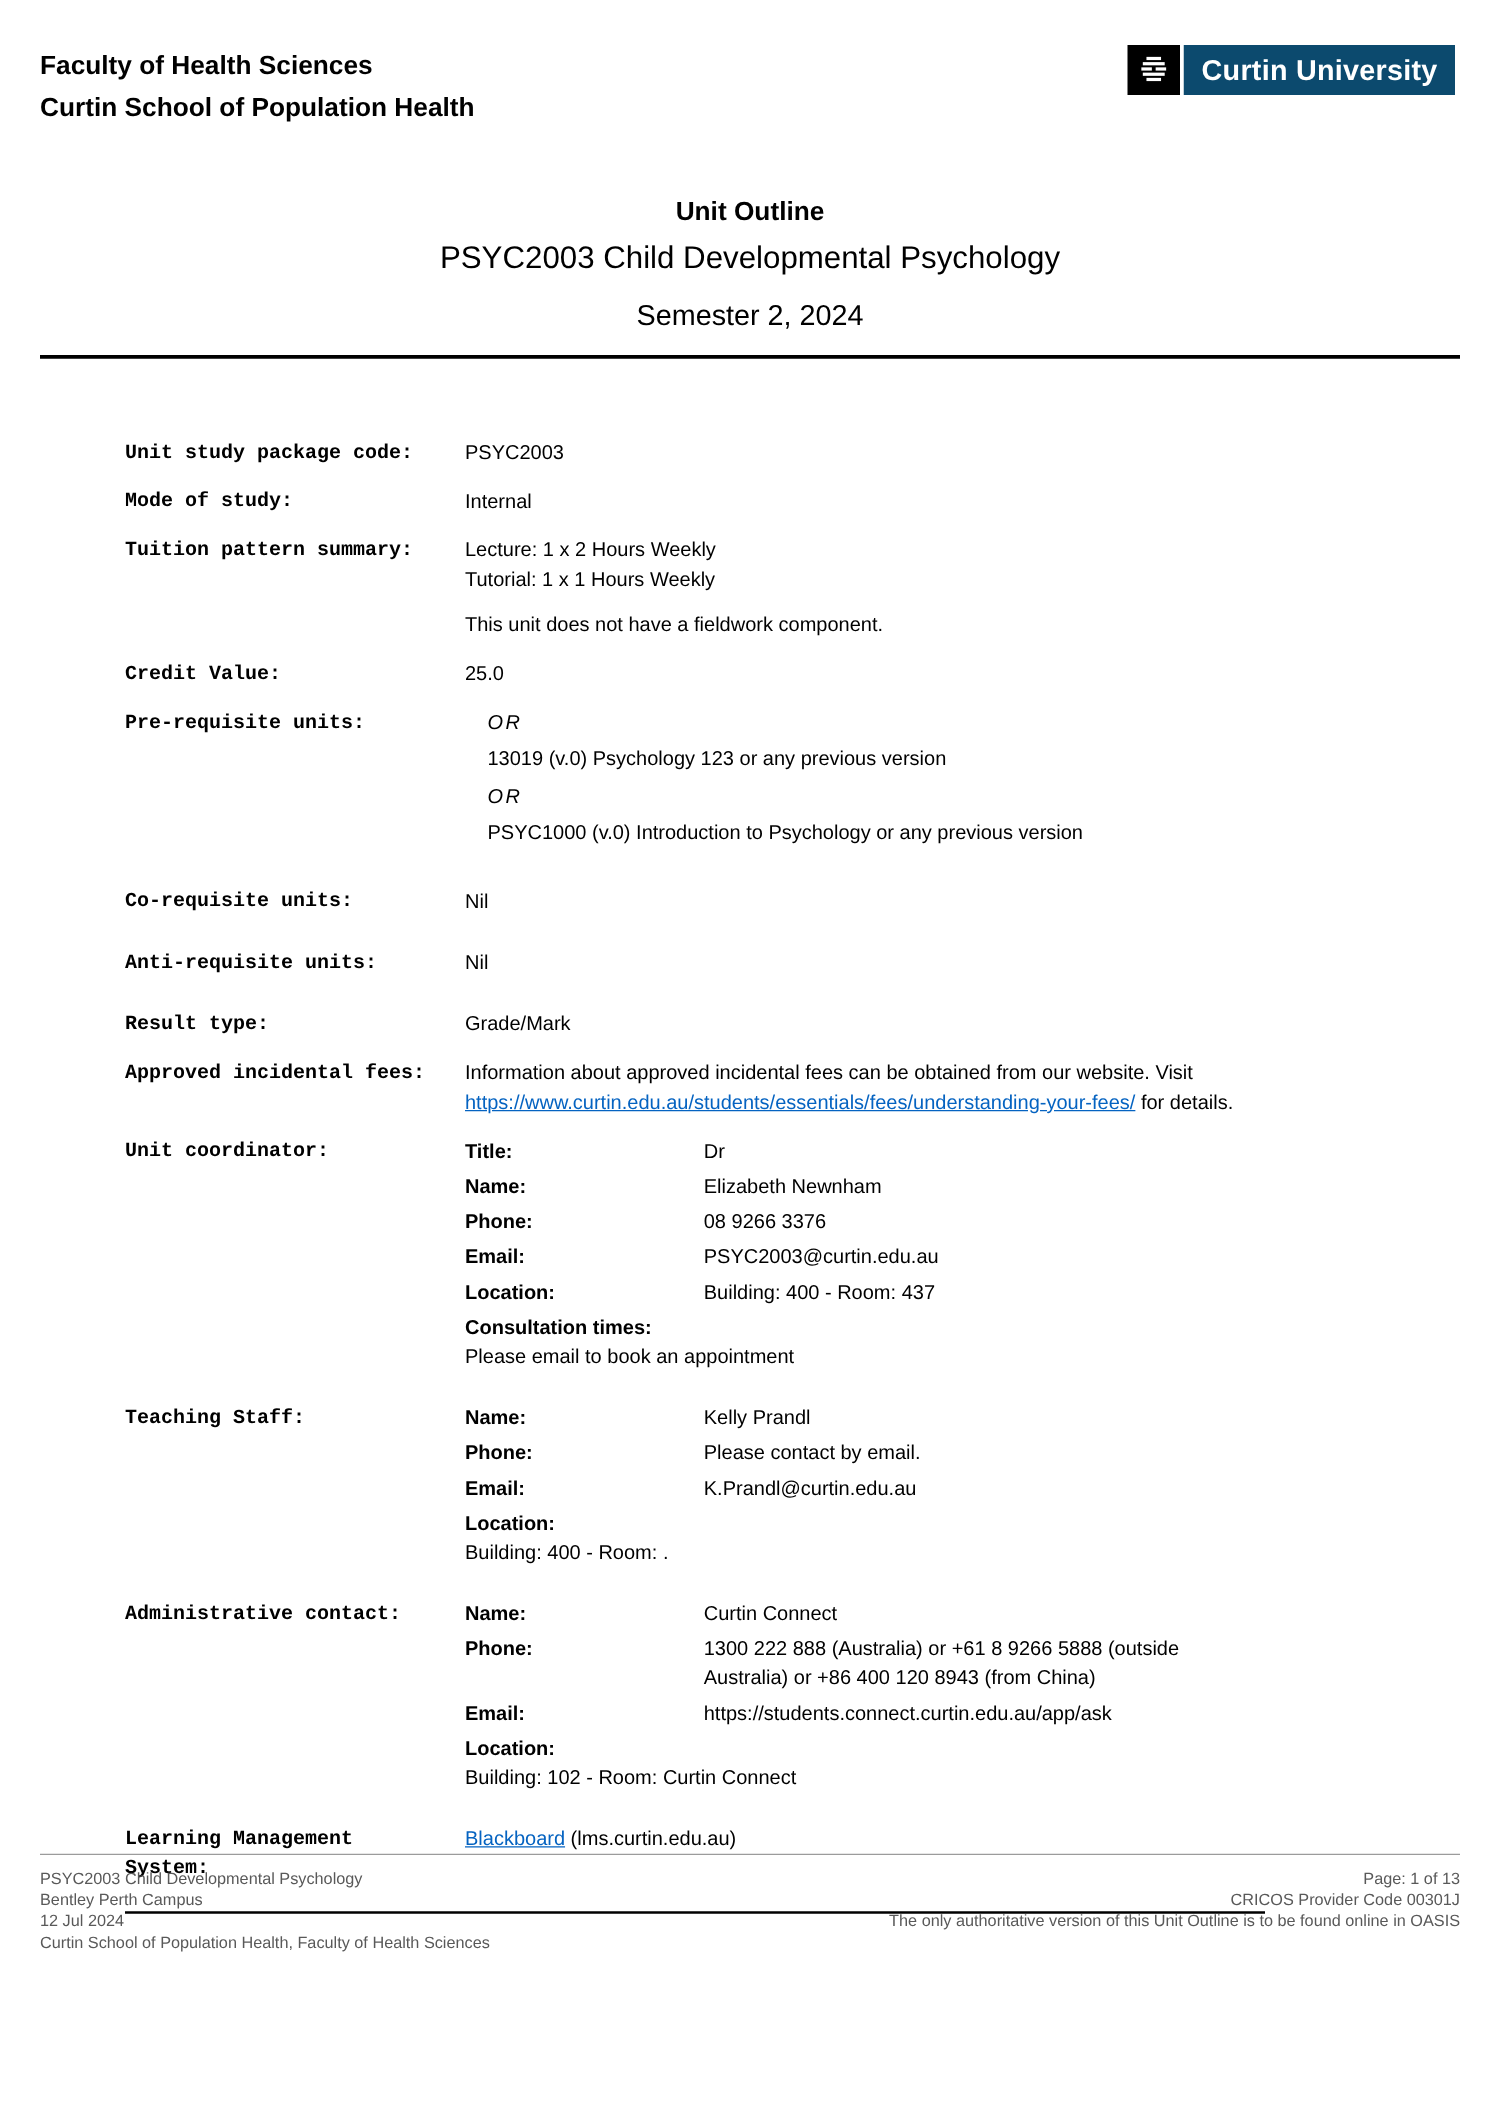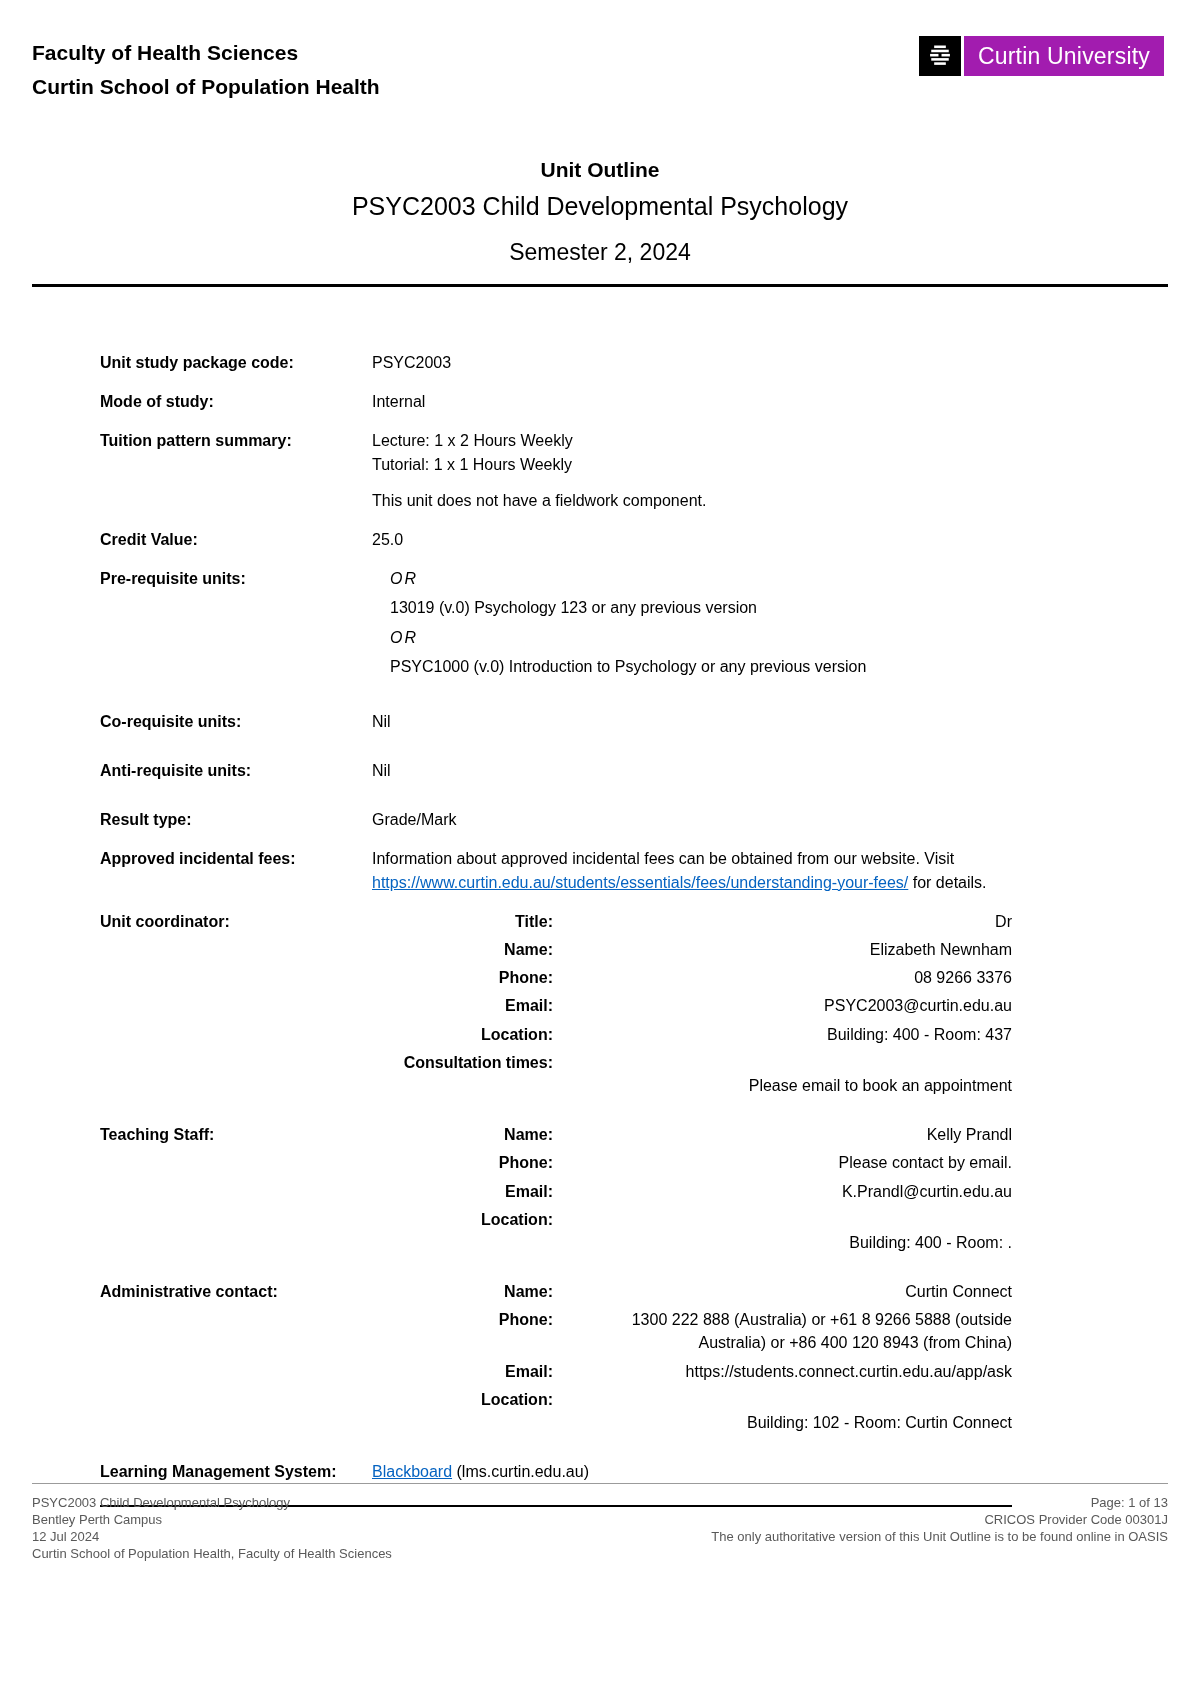--- a/index.html
+++ b/index.html
@@ -34,28 +34,28 @@
     height: 40px;
   }
   .logo-icon-box {
     width: 42px;
     background: #000000;
     display: flex;
     align-items: center;
     justify-content: center;
   }
   .logo-wordmark {
-    background: #a21caf;
+    background: #0c4a6e;
     color: #ffffff;
     margin-left: 3px;
     display: flex;
     align-items: center;
     padding: 16px 14px;
     font-size: 23px;
-    font-weight: 400;
+    font-weight: 700;
     letter-spacing: 0.2px;
     white-space: nowrap;
   }
 
   
   .title-block { text-align: center; margin-top: 54px; }
   .doc-type { font-size: 21px; font-weight: bold; margin-bottom: 10px; }
   .unit-title { font-size: 25px; font-weight: normal; margin-bottom: 18px; }
   .semester { font-size: 23px; font-weight: normal; }
   .title-rule {
@@ -66,28 +66,28 @@
 
   
   .content {
     margin: 64px 0 0 100px;
     width: 912px;
     font-size: 16px;
     line-height: 1.45;
   }
   .row { display: flex; margin-bottom: 16px; }
   .row.gap-lg { margin-bottom: 26px; }
-  .row-label { width: 272px; flex-shrink: 0; font-weight: bold; padding-right: 16px; }
+  .row-label { width: 272px; flex-shrink: 0; font-weight: bold; padding-right: 16px; font-family: Liberation Mono, monospace; }
   .row-value { flex: 1; }
   .row-value p { margin-bottom: 13px; }
   .row-value p:last-child { margin-bottom: 0; }
   .prereq-list { padding-left: 18px; }
   .prereq-line { margin-bottom: 6px; }
   .prereq-or { font-style: italic; letter-spacing: 2px; }
-  .sub-row { display: flex; margin-bottom: 5px; text-align: right; }
+  .sub-row { display: flex; margin-bottom: 5px; }
   .sub-row:last-child { margin-bottom: 0; flex-direction: column; }
   .sub-label { width: 191px; flex-shrink: 0; font-weight: bold; padding-right: 10px; }
   .sub-value { flex: 1; }
   .link { color: #0563c1; text-decoration: underline; cursor: pointer; }
   .content-rule {
     border: none;
     border-top: 2px solid #000;
     margin: 22px 0 0 0;
   }
 

